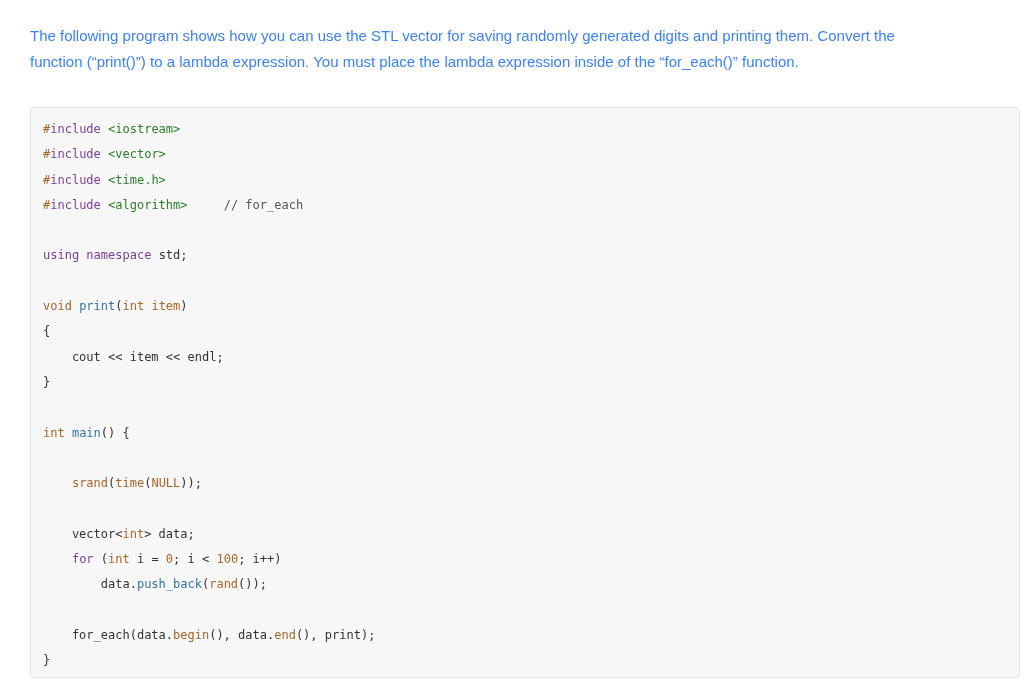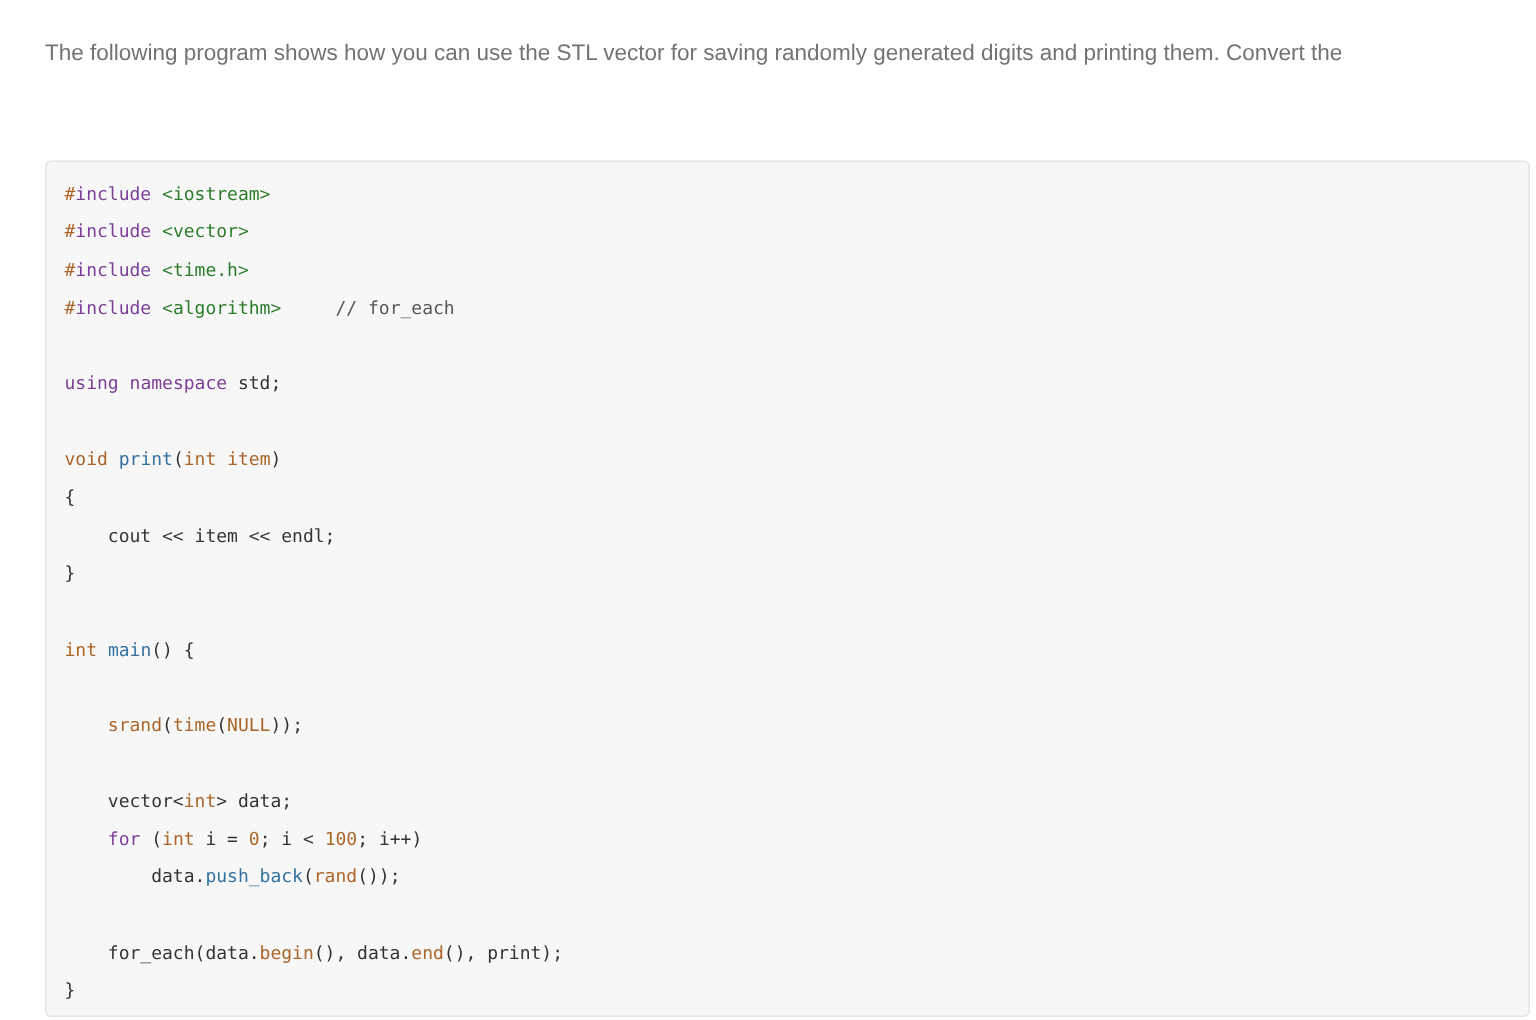--- a/index.html
+++ b/index.html
@@ -50,18 +50,18 @@
   }
   .code-line {
     white-space: pre;
     min-height: 25.3px;
   }
 </style>
 </head>
 <body style="background: rgb(255, 255, 255);">
 
 <div class="page">
-  <p class="instruction" style="color: #737373;"><span>The following program shows how you can use the STL vector for saving randomly generated digits and printing them. Convert the</span><br></p>
+  <p class="instruction" style="color: #3b82f6;"><span>The following program shows how you can use the STL vector for saving randomly generated digits and printing them. Convert the</span><br><span>function (“print()”) to a lambda expression. You must place the lambda expression inside of the “for_each()” function.</span></p>
 
   <div class="code-box" style="background: rgb(247, 247, 247); border-color: rgb(227, 227, 227);">
     <pre class="code" id="code-lines"><div class="code-line"><span style="color: rgb(171, 101, 39);">#</span><span style="color: rgb(125, 62, 152);">include</span><span style="color: rgb(51, 51, 51);"> </span><span style="color: rgb(43, 125, 43);">&lt;iostream&gt;</span></div><div class="code-line"><span style="color: rgb(171, 101, 39);">#</span><span style="color: rgb(125, 62, 152);">include</span><span style="color: rgb(51, 51, 51);"> </span><span style="color: rgb(43, 125, 43);">&lt;vector&gt;</span></div><div class="code-line"><span style="color: rgb(171, 101, 39);">#</span><span style="color: rgb(125, 62, 152);">include</span><span style="color: rgb(51, 51, 51);"> </span><span style="color: rgb(43, 125, 43);">&lt;time.h&gt;</span></div><div class="code-line"><span style="color: rgb(171, 101, 39);">#</span><span style="color: rgb(125, 62, 152);">include</span><span style="color: rgb(51, 51, 51);"> </span><span style="color: rgb(43, 125, 43);">&lt;algorithm&gt;</span><span style="color: rgb(51, 51, 51);">     </span><span style="color: rgb(86, 86, 86);">// for_each</span></div><div class="code-line"></div><div class="code-line"><span style="color: rgb(125, 62, 152);">using</span><span style="color: rgb(51, 51, 51);"> </span><span style="color: rgb(125, 62, 152);">namespace</span><span style="color: rgb(51, 51, 51);"> </span><span style="color: rgb(51, 51, 51);">std;</span></div><div class="code-line"></div><div class="code-line"><span style="color: rgb(171, 101, 39);">void</span><span style="color: rgb(51, 51, 51);"> </span><span style="color: rgb(52, 115, 160);">print</span><span style="color: rgb(51, 51, 51);">(</span><span style="color: rgb(171, 101, 39);">int</span><span style="color: rgb(51, 51, 51);"> </span><span style="color: rgb(171, 101, 39);">item</span><span style="color: rgb(51, 51, 51);">)</span></div><div class="code-line"><span style="color: rgb(51, 51, 51);">{</span></div><div class="code-line"><span style="color: rgb(51, 51, 51);">    cout &lt;&lt; item &lt;&lt; endl;</span></div><div class="code-line"><span style="color: rgb(51, 51, 51);">}</span></div><div class="code-line"></div><div class="code-line"><span style="color: rgb(171, 101, 39);">int</span><span style="color: rgb(51, 51, 51);"> </span><span style="color: rgb(52, 115, 160);">main</span><span style="color: rgb(51, 51, 51);">() {</span></div><div class="code-line"></div><div class="code-line"><span style="color: rgb(51, 51, 51);">    </span><span style="color: rgb(171, 101, 39);">srand</span><span style="color: rgb(51, 51, 51);">(</span><span style="color: rgb(171, 101, 39);">time</span><span style="color: rgb(51, 51, 51);">(</span><span style="color: rgb(171, 101, 39);">NULL</span><span style="color: rgb(51, 51, 51);">));</span></div><div class="code-line"></div><div class="code-line"><span style="color: rgb(51, 51, 51);">    vector&lt;</span><span style="color: rgb(171, 101, 39);">int</span><span style="color: rgb(51, 51, 51);">&gt; data;</span></div><div class="code-line"><span style="color: rgb(51, 51, 51);">    </span><span style="color: rgb(125, 62, 152);">for</span><span style="color: rgb(51, 51, 51);"> (</span><span style="color: rgb(171, 101, 39);">int</span><span style="color: rgb(51, 51, 51);"> i = </span><span style="color: rgb(171, 101, 39);">0</span><span style="color: rgb(51, 51, 51);">; i &lt; </span><span style="color: rgb(171, 101, 39);">100</span><span style="color: rgb(51, 51, 51);">; i++)</span></div><div class="code-line"><span style="color: rgb(51, 51, 51);">        data.</span><span style="color: rgb(52, 115, 160);">push_back</span><span style="color: rgb(51, 51, 51);">(</span><span style="color: rgb(171, 101, 39);">rand</span><span style="color: rgb(51, 51, 51);">());</span></div><div class="code-line"></div><div class="code-line"><span style="color: rgb(51, 51, 51);">    for_each(data.</span><span style="color: rgb(171, 101, 39);">begin</span><span style="color: rgb(51, 51, 51);">(), data.</span><span style="color: rgb(171, 101, 39);">end</span><span style="color: rgb(51, 51, 51);">(), print);</span></div><div class="code-line"><span style="color: rgb(51, 51, 51);">}</span></div></pre>
   </div>
 </div>
 
 </body></html>

